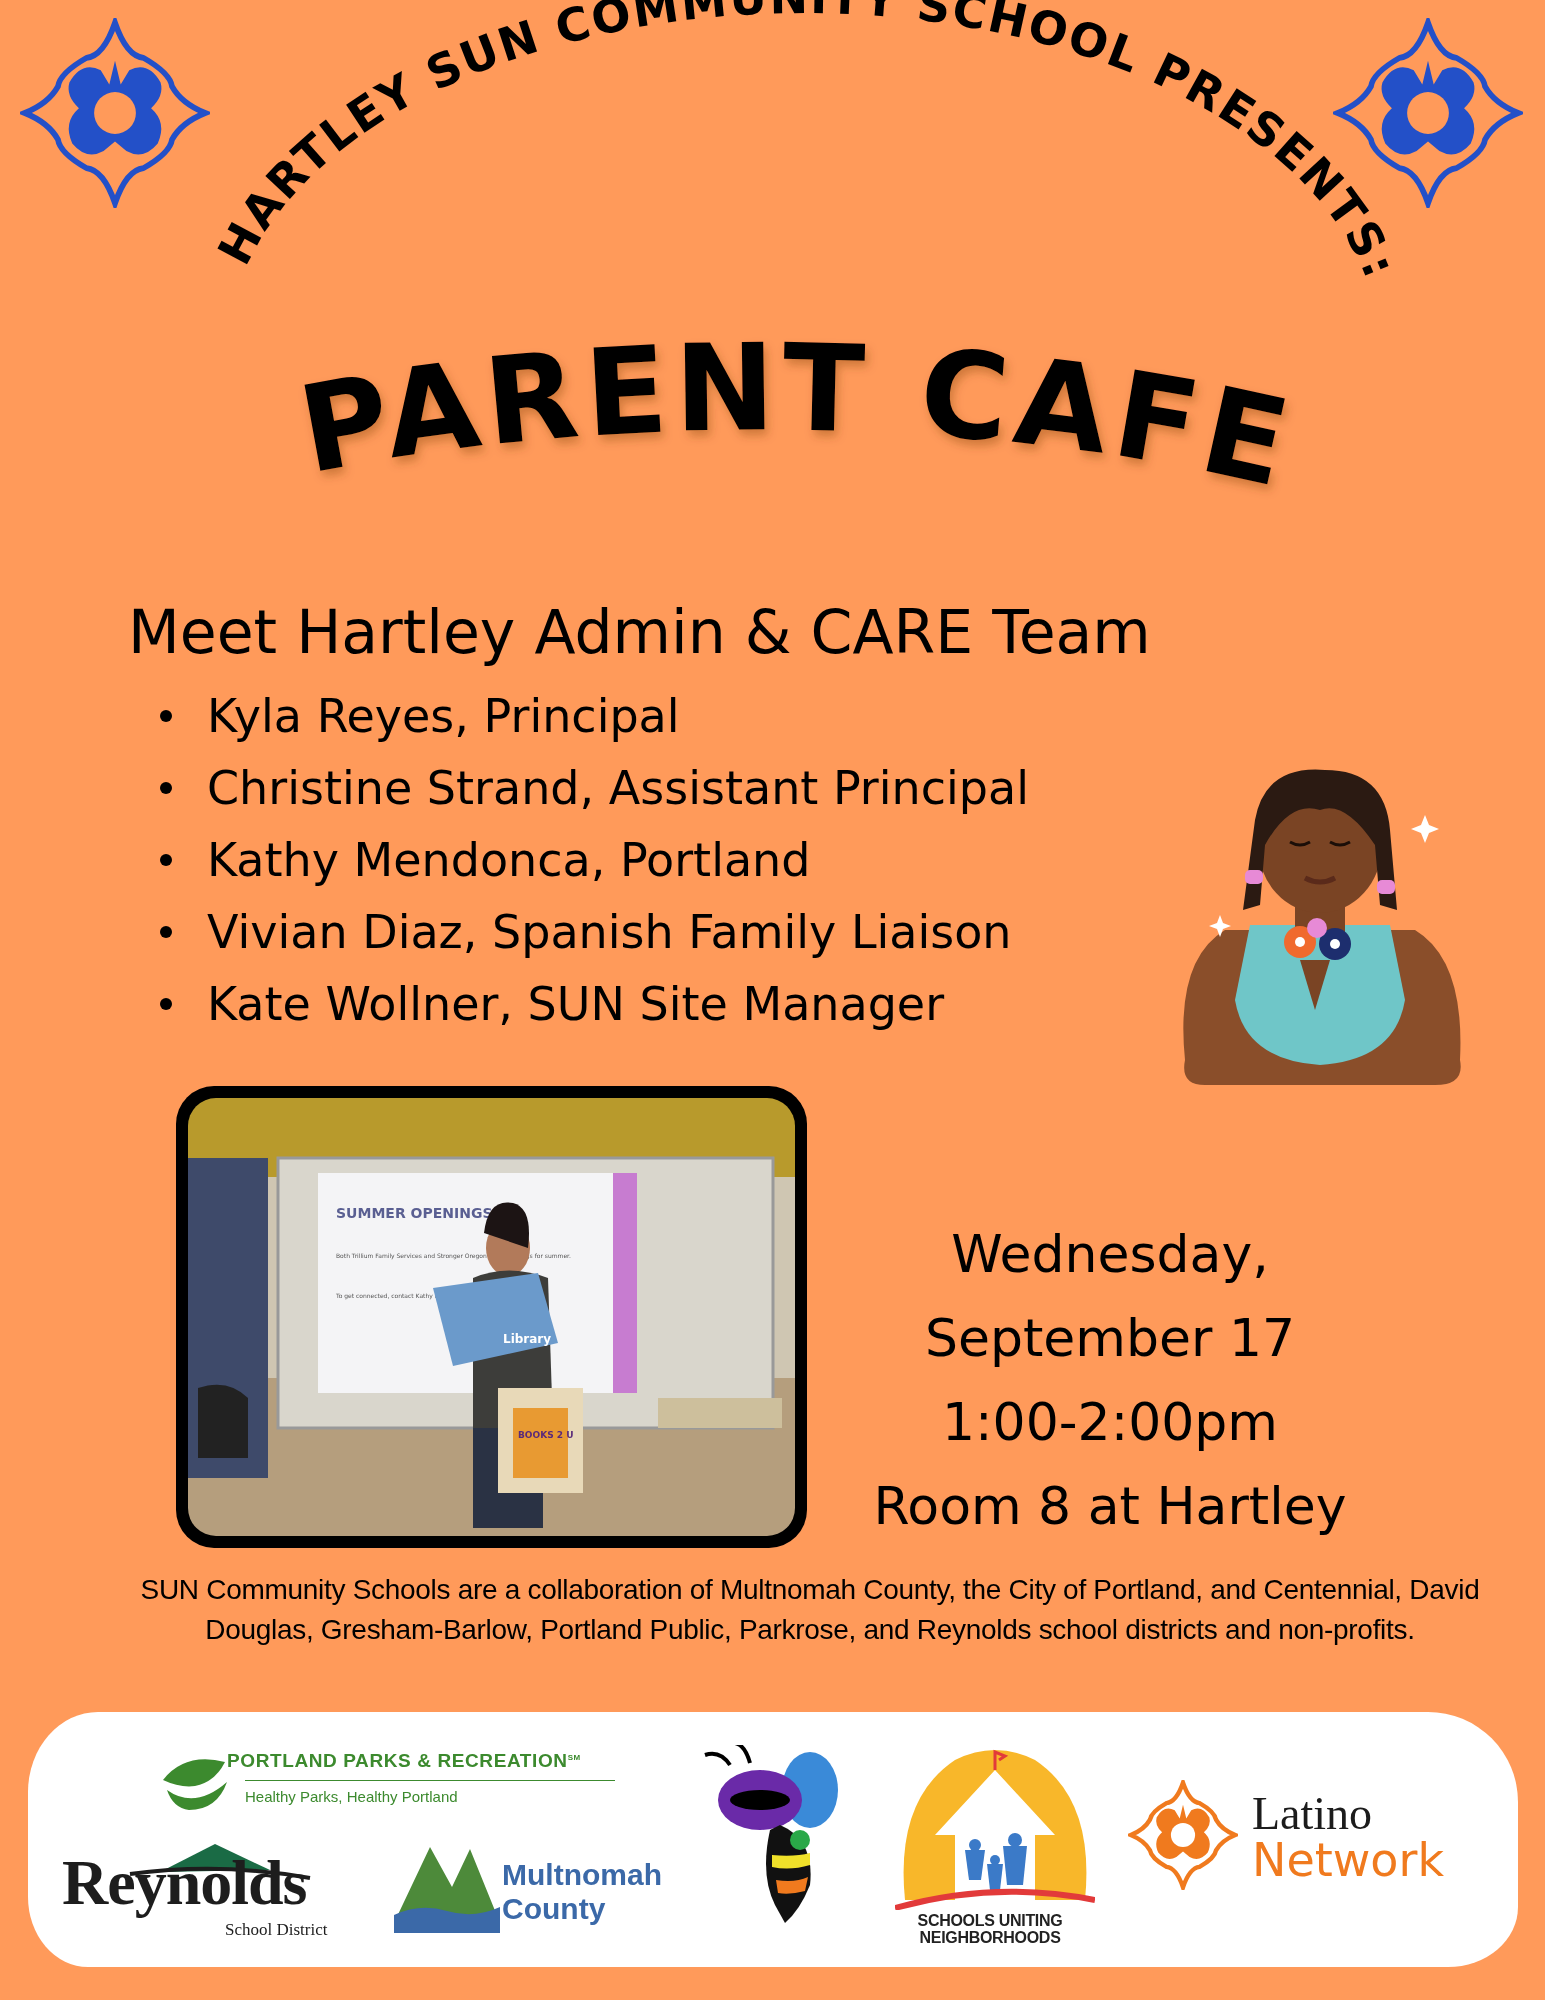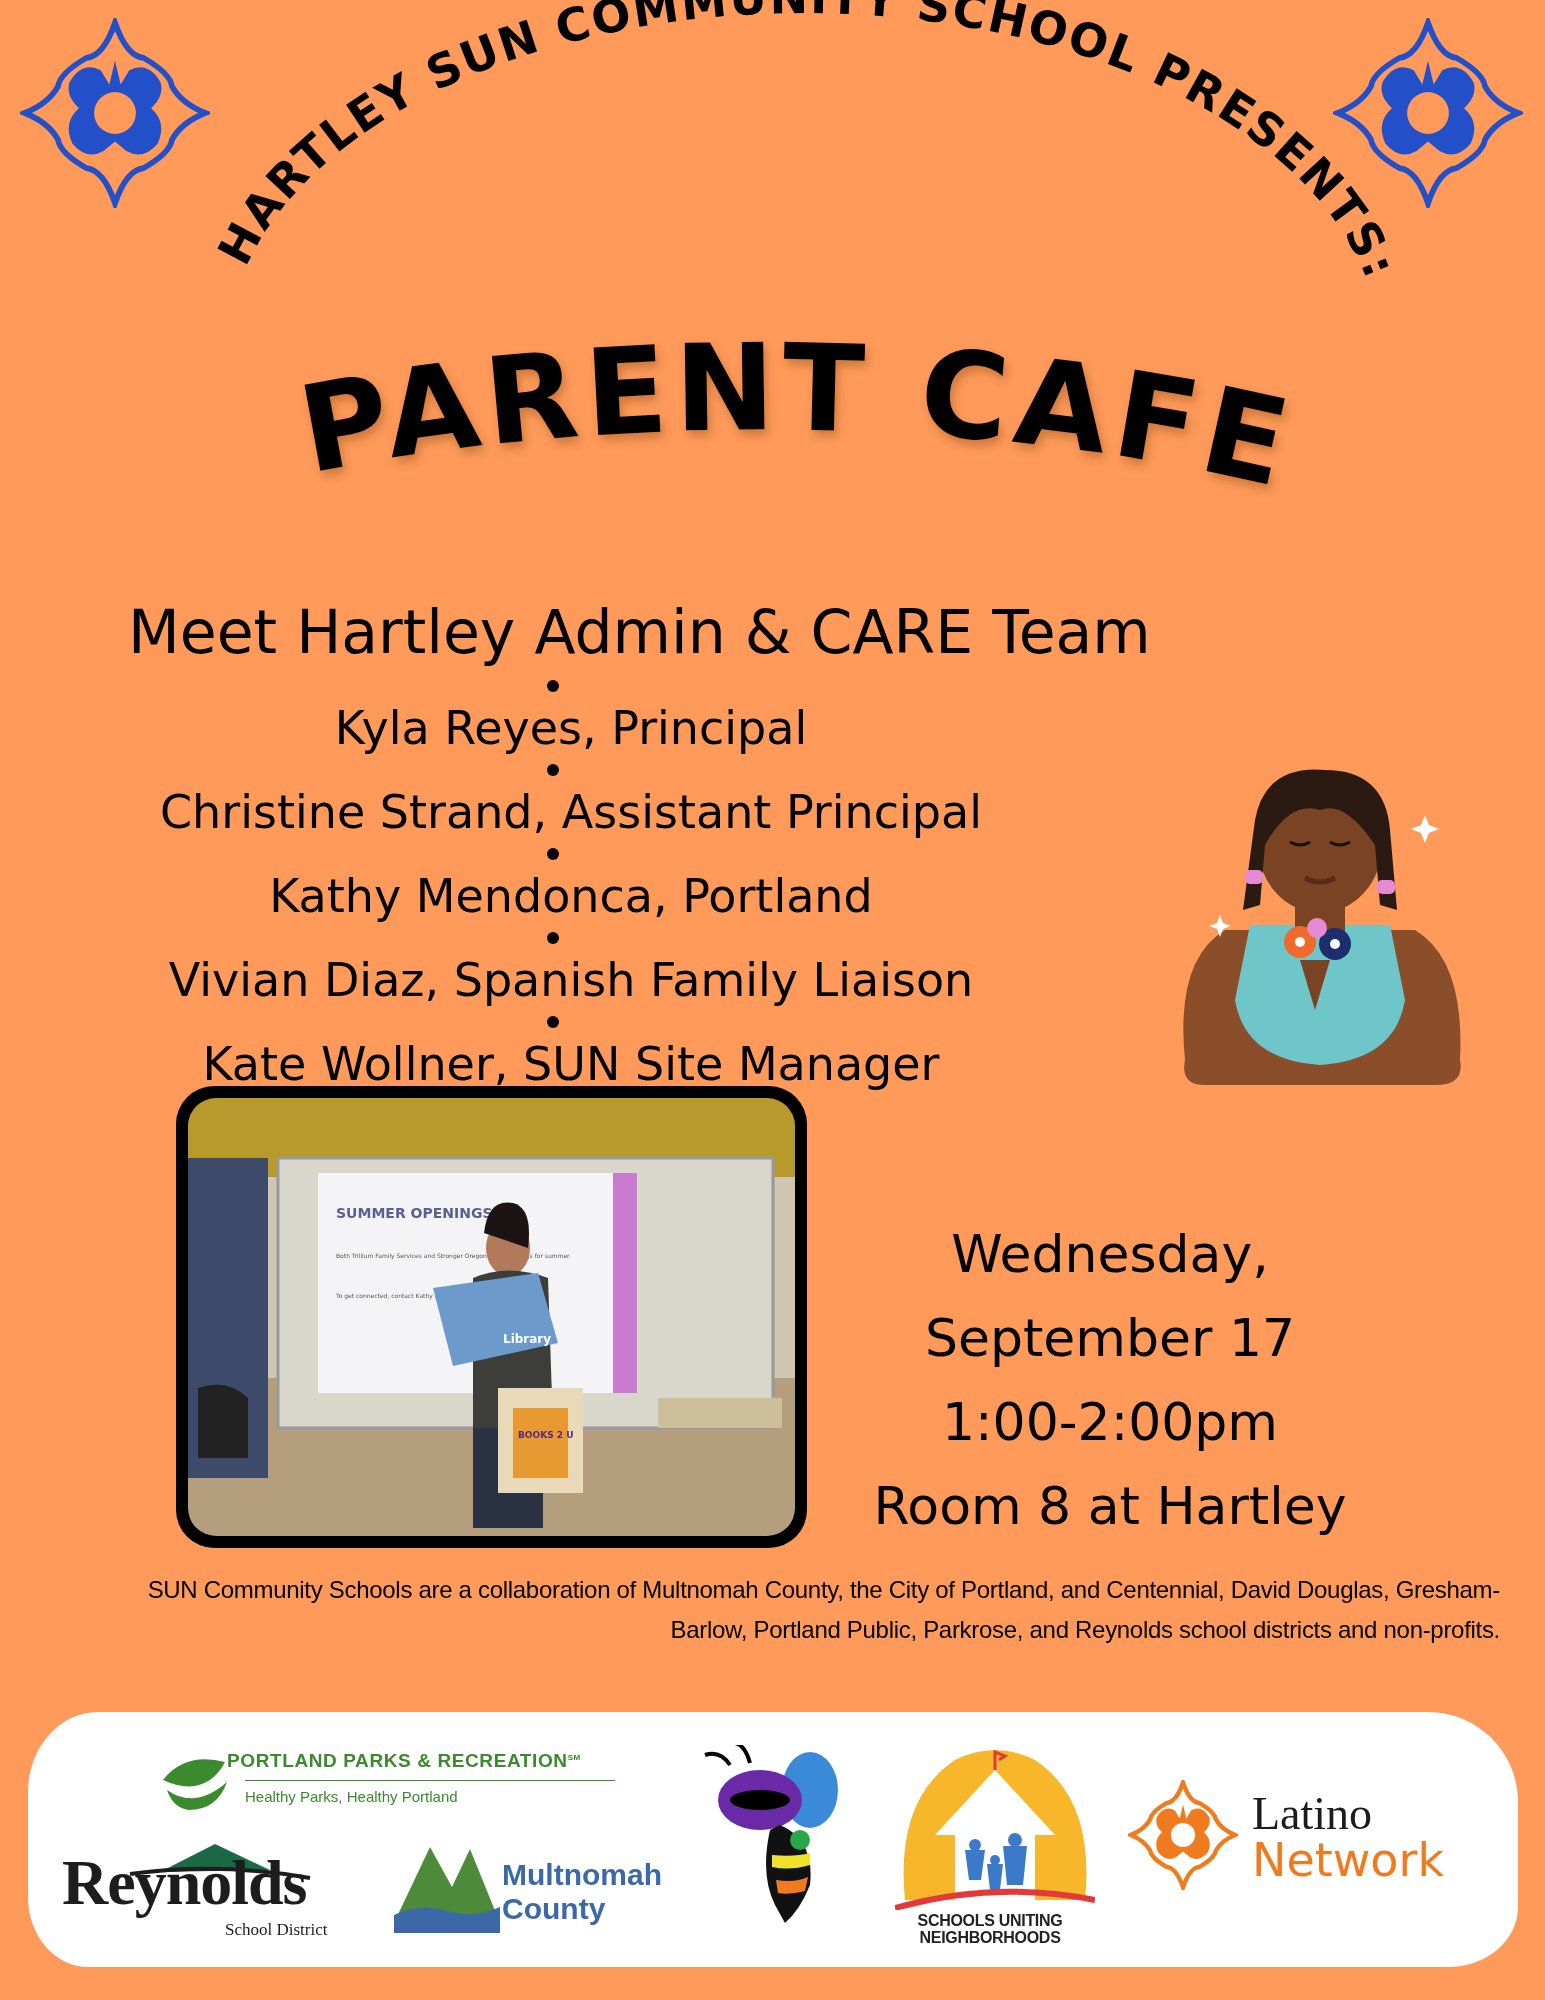--- a/index.html
+++ b/index.html
@@ -15,21 +15,21 @@
   #arc-svg { left: 0; top: 0; width: 1545px; height: 560px; }
   .headline-word { font-family: "DejaVu Sans", sans-serif; font-weight: bold; }
 
   .meet-title {
     left: 128px; top: 592px; font-size: 60px; line-height: 80px;
     white-space: nowrap;
   }
   .team-list { left: 160px; top: 680px; margin: 0; padding: 0; list-style: none; }
   .team-list li {
     font-size: 46px; line-height: 72px; white-space: nowrap;
-    display: flex; align-items: center; flex-direction: column;
+    display: flex; align-items: center;
   }
   .bullet { display: inline-block; width: 12px; height: 12px; border-radius: 50%; background: #000; margin-right: 35px; }
 
   .illustration { left: 1165px; top: 760px; width: 310px; height: 330px; }
 
   .photo-frame {
     left: 176px; top: 1086px; width: 618px; height: 462px;
     background: #000; border-radius: 38px; padding-left: 13px;
   }
   .photo-inner {
@@ -38,23 +38,23 @@
     background: linear-gradient(#b89a2c 0 18%, #cfc6b2 18% 64%, #b59e7d 64% 100%);
   }
 
   .event-info {
     left: 830px; top: 1212px; width: 560px; text-align: center;
     font-size: 52px; line-height: 84px;
   }
   .event-info div { white-space: nowrap; }
 
   .disclaimer {
-    left: 120px; top: 1570px; width: 1380px; text-align: right;
+    left: 120px; top: 1570px; width: 1380px; text-align: center;
     font-family: "Liberation Sans Narrow", "Liberation Sans", sans-serif;
-    font-size: 24px; line-height: 40px; letter-spacing: -0.3px;
+    font-size: 28px; line-height: 40px; letter-spacing: -0.3px;
   }
 
   .partner-band {
     left: 28px; top: 1712px; width: 1490px; height: 255px;
     background: #fff; border-radius: 70px 90px 70px 60px / 80px 90px 60px 70px;
   }
   .ppr-title { left: 227px; top: 1750px; font-family: "Liberation Sans", sans-serif; font-weight: bold; color: #3c8a2e; font-size: 19px; letter-spacing: 0.6px; white-space: nowrap; }
   .ppr-rule { left: 245px; top: 1780px; width: 370px; height: 1px; background: #3c8a2e; }
   .ppr-tag { left: 245px; top: 1788px; font-family: "Liberation Sans", sans-serif; color: #3c8a2e; font-size: 15px; white-space: nowrap; }
 

